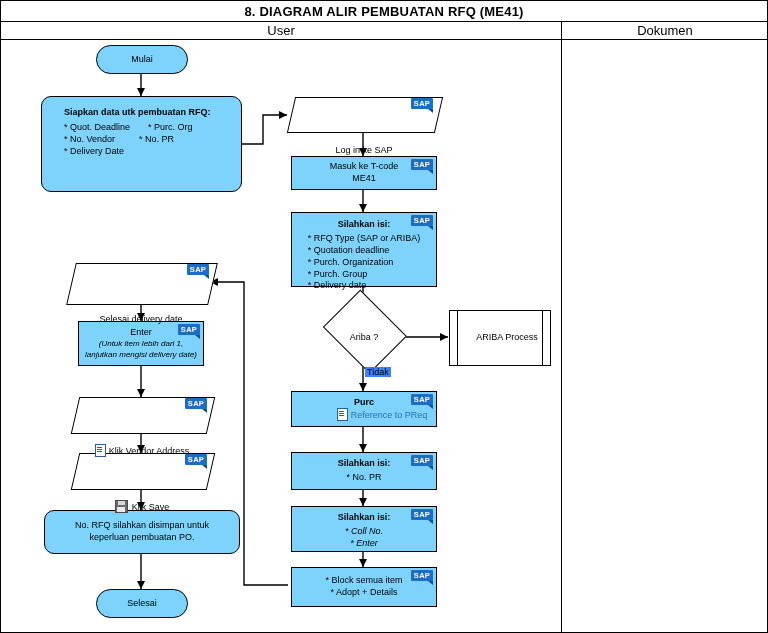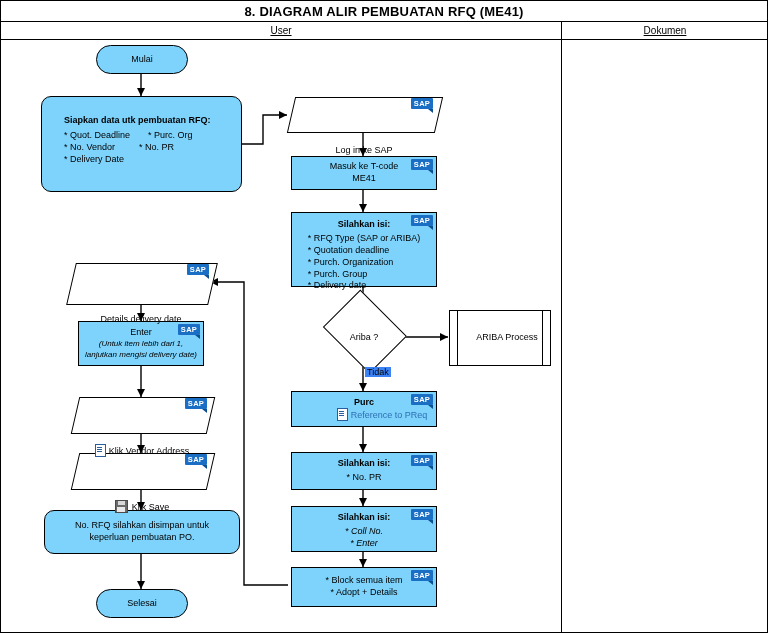--- a/index.html
+++ b/index.html
@@ -1,19 +1,19 @@
 <!DOCTYPE html>
 <html><head>
 <meta charset="utf-8">
 <style>
   html,body{margin:0;padding:0;background:#fff;}
   body{font-family:"Liberation Sans",sans-serif;color:#000;}
   #page{position:relative;width:768px;height:633px;overflow:hidden;background:#fff;box-sizing:border-box;border:1px solid #000;}
   .hdr{position:absolute;left:0;top:0;width:766px;height:20px;border-bottom:1px solid #000;display:flex;align-items:center;justify-content:center;font-weight:bold;font-size:13px;letter-spacing:.2px;}
-  .colhdr{position:absolute;top:20px;height:18px;border-bottom:1px solid #000;display:flex;align-items:center;justify-content:center;font-size:10px;text-decoration:underline;}
+  .colhdr{position:absolute;top:20px;height:18px;border-bottom:1px solid #000;display:flex;align-items:center;justify-content:center;font-size:13px;}
   #colUser{left:0;width:560px;}
   #colDok{left:560px;width:206px;border-left:1px solid #000;}
   #vline{position:absolute;left:560px;top:20px;width:1px;height:612px;background:#000;}
   .node{position:absolute;box-sizing:border-box;display:flex;flex-direction:column;align-items:center;justify-content:center;text-align:center;font-size:9px;line-height:1.32;background:#7dd3fc;}
   .rect{border:1.6px solid #000;}
   .round{border:1.6px solid #000;border-radius:22px;}
   .rrect{border:1.6px solid #000;border-radius:10px;}
   .lbl{white-space:pre-line;}
   .bold{font-weight:bold;}
   .ital{font-style:italic;}
@@ -87,21 +87,21 @@
       <path d="M140,487 L140,509"></path>
 
       <path d="M140,553 L140,588"></path>
     </g>
   </svg>
 
   <div class="node round" style="left:95px;top:44px;width:92px;height:29px;">
     <span class="lbl">Mulai</span>
   </div>
 
-  <div class="node rrect left" style="left:40px;top:95px;width:201px;height:96px;padding:18px 0 0 22px;justify-content:flex-start;">
+  <div class="node rrect left" style="left:40px;top:95px;width:201px;height:96px;padding:10px 0 0 22px;justify-content:flex-start;">
     <span class="lbl bold">Siapkan data utk pembuatan RFQ:</span>
     <div style="display:flex;gap:18px;margin-top:3px;">
       <span class="lbl">* Quot. Deadline</span>
       <span class="lbl">* Purc. Org</span>
     </div>
     <div style="display:flex;gap:24px;">
       <span class="lbl">* No. Vendor</span>
       <span class="lbl">* No. PR</span>
     </div>
     <span class="lbl">* Delivery Date</span>
@@ -172,21 +172,21 @@
 
   <div class="node rect" style="left:290px;top:566px;width:146px;height:40px;">
     <span class="lbl">* Block semua item
 * Adopt + Details</span>
     <div class="sap">SAP</div>
   </div>
 
   <div class="par" style="left:70px;top:262px;width:140px;height:40px;">
     <div class="skew"></div>
     <div class="txt">
-        <span class="lbl">Details delivery date</span>
+        <span class="lbl">Selesai delivery date</span>
       </div>
     <div class="sap" style="right:2px;top:1px;">SAP</div>
   </div>
 
   <div class="node rect" style="left:77px;top:320px;width:126px;height:45px;">
     <span class="lbl">Enter</span>
     <span class="lbl ital" style="font-size:8px;margin-top:1px;">(Untuk item lebih dari 1,
 lanjutkan mengisi delivery date)</span>
     <div class="sap">SAP</div>
   </div>

